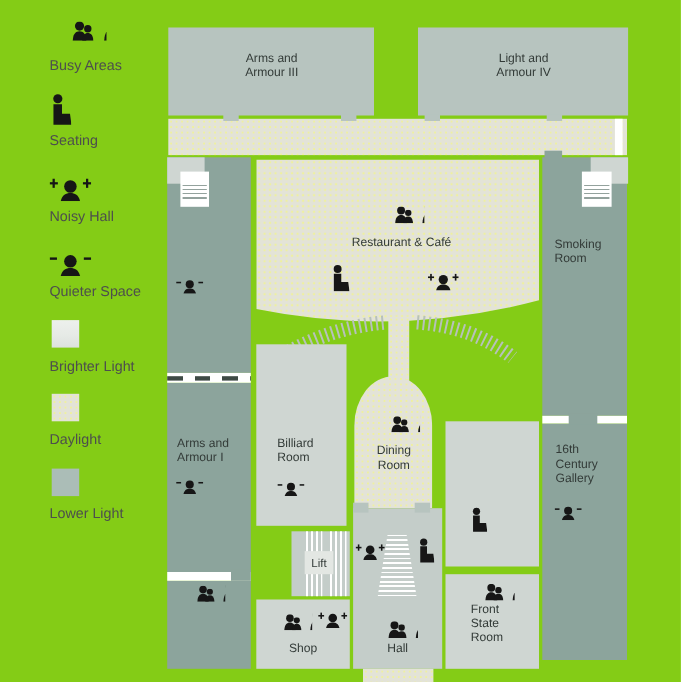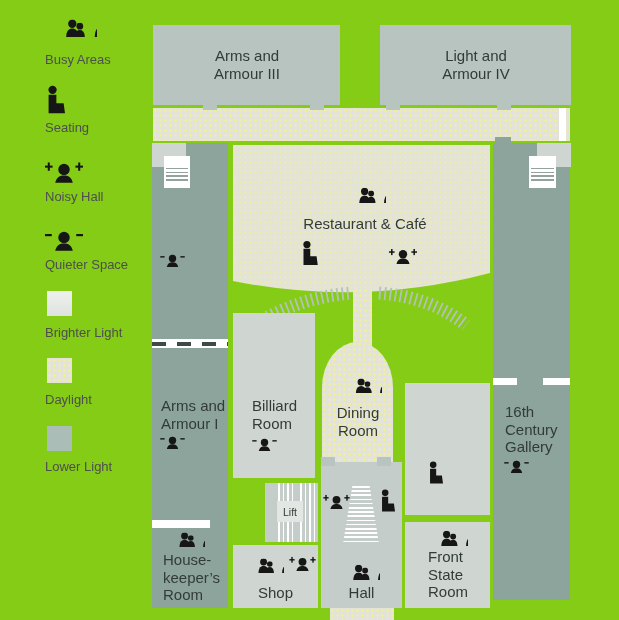--- a/index.html
+++ b/index.html
@@ -14,21 +14,21 @@
   .abs{position:absolute;}
   .room{position:absolute;}
   .dark{background:var(--room-dark);}
   .medium{background:var(--room-medium);}
   .light{background:var(--room-light);}
   .hallc{background:var(--room-hall);}
   .daylight{background-color:var(--daylight-bg);
     background-image:radial-gradient(var(--daylight-dot) 1.1px, rgba(0,0,0,0) 1.25px);
     background-size:5px 5px;}
   .white{background:#fff;}
-  .rl{position:absolute;font-size:15px;line-height:1.18;color:var(--label);}
+  .rl{position:absolute;font-size:11px;line-height:1.18;color:var(--label);}
   .center{text-align:center;}
   .nowrap{white-space:nowrap;}
   .ll{position:absolute;font-size:13px;line-height:1.2;color:var(--legend-label);}
   .ic{position:absolute;color:var(--icon);}
   .sw{position:absolute;width:25px;height:25px;}
   .sw-brighter{background:linear-gradient(180deg,#edf0ed 0%,var(--brighter) 55%,#dde2de 100%);}
   .sw-lower{background:var(--lower);}
   .stairlines{position:absolute;background:repeating-linear-gradient(to bottom,
       var(--stairline) 0 1.4px, rgba(0,0,0,0) 1.4px 3.7px);}
   .hallstair{position:absolute;background:repeating-linear-gradient(to bottom,
@@ -242,21 +242,21 @@
       <use href="#sym-seat"></use>
     </svg>
   <svg class="ic" style="left:423px;top:525px;width:45px;height:21px">
       <use href="#sym-busy"></use>
     </svg>
 
   <div class="rl center" style="left:211px;top:47px;width:72px">Arms and Armour III</div>
   <div class="rl center" style="left:440px;top:47px;width:72px">Light and Armour IV</div>
   <div class="rl" style="left:161px;top:397px;width:66px">Arms and Armour I</div>
   <div class="rl center nowrap" style="left:303px;top:215px;width:124px">Restaurant &amp; Café</div>
+  <div class="rl" style="left:504px;top:216px;width:62px">Smoking Room</div>
   <div class="rl" style="left:252px;top:397px;width:58px">Billiard Room</div>
   <div class="rl center" style="left:331px;top:404px;width:54px">Dining Room</div>
   <div class="rl" style="left:505px;top:403px;width:62px">16th Century Gallery</div>
-  <div class="rl" style="left:163px;top:551px;width:64px">House-keeper’s Room</div>
   <div class="rl center" style="left:233px;top:584px;width:85px">Shop</div>
   <div class="rl center" style="left:321px;top:584px;width:81px">Hall</div>
   <div class="rl" style="left:428px;top:548px;width:50px">Front State Room</div>
 
 </div>
 
 </body></html>

